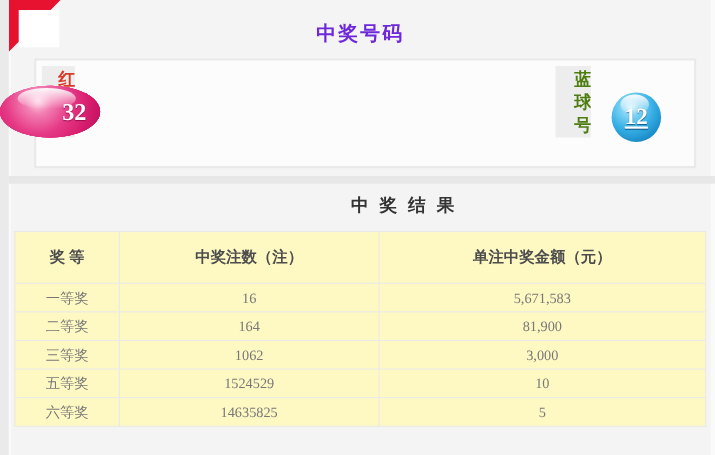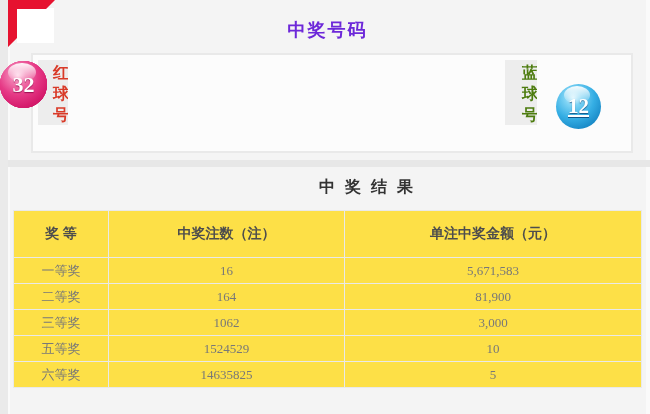--- a/index.html
+++ b/index.html
@@ -29,36 +29,36 @@
   .v-label.red{left:38px;color:#d93a28;}
   .v-label.blue{left:505px;width:32px;color:#4d7c0f;}
 
   .ball{position:absolute;border-radius:50%;display:flex;align-items:center;justify-content:center;
         color:#fff;font-weight:bold;}
   .ball::before{content:"";position:absolute;left:18%;top:5%;width:58%;height:40%;border-radius:50%;
         background:linear-gradient(rgba(255,255,255,.95),rgba(255,255,255,0));}
   .ball::after{content:"";position:absolute;left:-12%;bottom:-9px;width:124%;height:14px;border-radius:50%;
         background:radial-gradient(ellipse at center,rgba(205,205,205,.55) 0%,rgba(230,230,230,.25) 45%,rgba(244,244,244,0) 72%);
         z-index:-1;}
-  .ball.red{width:47px;height:47px;top:61px;font-size:22px;
+  .ball.red{width:47px;height:47px;top:78px;font-size:22px;
         background:radial-gradient(circle at 38% 30%, #ffd2e6 0%, #f27eb2 18%, #e63a86 45%, #d61c6d 72%, #b80d58 100%);
-        text-shadow:0 1px 1px rgba(140,10,70,.85);}
+        text-shadow:0 1px 1px rgba(140,10,70,.85);padding-left:44px;}
   .ball.red:nth-of-type(1){left:88px;}
   .ball.red:nth-of-type(2){left:144px;}
   .ball.red:nth-of-type(3){left:200px;}
   .ball.red:nth-of-type(4){left:256px;}
   .ball.red:nth-of-type(5){left:312px;}
   .ball.red:nth-of-type(6){left:368px;}
   .ball.blue{width:45px;height:45px;left:556px;top:84px;font-size:21px;
         background:radial-gradient(circle at 38% 30%, #d8f3fd 0%, #7ed3f4 20%, #35aee4 50%, #1b8cc9 76%, #0f6ea6 100%);
         text-shadow:0 1px 1px rgba(10,70,120,.85);text-decoration:underline;}
 
   
   .result-table{position:absolute;left:13px;top:210px;width:628px;border-collapse:collapse;
-        table-layout:fixed;background:#fde047;}
+        table-layout:fixed;background:#fef9c3;}
   .result-table th,.result-table td{border:1px solid #e9e9e9;text-align:center;vertical-align:middle;}
   .result-table th{height:44px;font-size:14px;font-weight:bold;color:#4d4d4d;}
   .result-table td{height:23px;font-size:13px;color:#787878;}
   .col-level{width:95px;}
   .col-count{width:236px;}
   .col-amount{width:297px;}
 </style>
 </head>
 <body>
 

